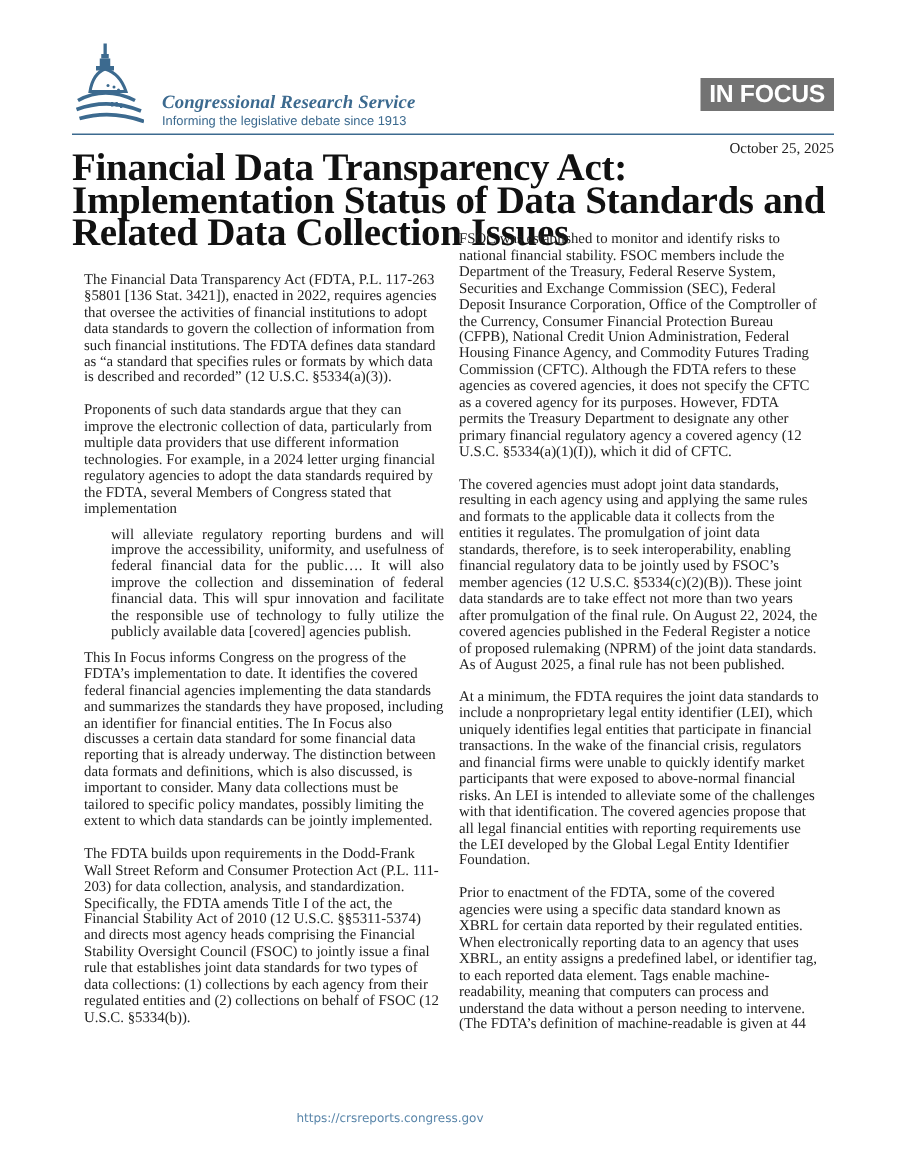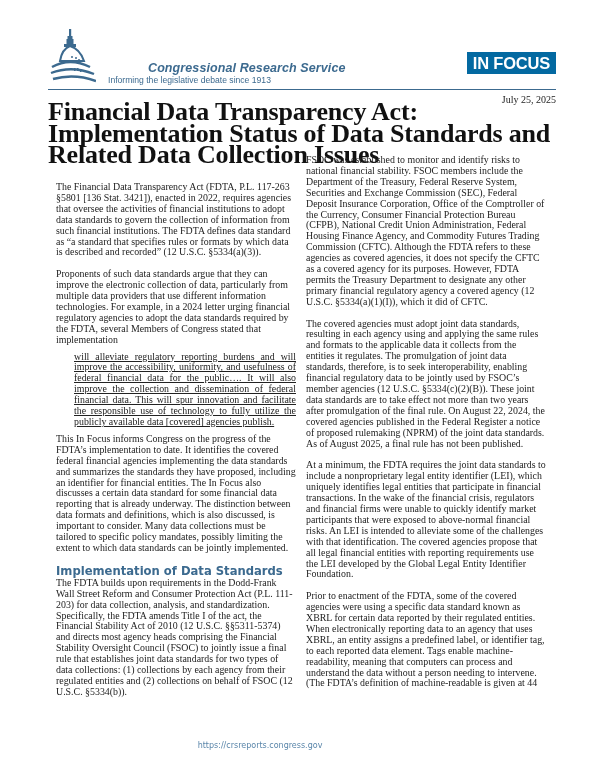--- a/index.html
+++ b/index.html
@@ -1,33 +1,33 @@
 <!DOCTYPE html>
 <html><head>
   <meta charset="utf-8">
   <style>
     html, body { margin: 0; padding: 0; background: #ffffff; }
     body { width: 600px; height: 777px; position: relative; overflow: hidden; font-family: "Liberation Serif", serif; color: #1a1a1a; }
 
     .header { position: absolute; left: 48px; top: 25px; width: 508px; height: 78px; }
     .logo-icon { position: absolute; left: 2px; top: 2px; width: 46px; height: 56px; }
     .brand { position: absolute; left: 60px; top: 36px; }
-    .brand-name { font-family: Liberation Sans, sans-serif; font-style: italic; font-weight: bold; font-size: 12.5px; color: #3c6a8f; letter-spacing: 0.1px; line-height: 14px; white-space: nowrap; margin-left: 40px; }
+    .brand-name { font-family: Liberation Serif, serif; font-style: italic; font-weight: bold; font-size: 12.5px; color: #3c6a8f; letter-spacing: 0.1px; line-height: 14px; white-space: nowrap; }
     .brand-tag { font-family: "Liberation Sans", sans-serif; font-size: 8.6px; color: #3c6a8f; line-height: 11px; white-space: nowrap; }
-    .badge { position: absolute; right: 0; top: 27px; background: #0369a1; color: #ffffff; font-family: "Liberation Sans", sans-serif; font-weight: bold; font-size: 16.5px; padding: 1px 6px 0 6px; height: 21px; line-height: 21px; letter-spacing: -0.2px; }
+    .badge { position: absolute; right: 0; top: 27px; background: #737373; color: #ffffff; font-family: "Liberation Sans", sans-serif; font-weight: bold; font-size: 16.5px; padding: 1px 6px 0 6px; height: 21px; line-height: 21px; letter-spacing: -0.2px; }
     .rule { position: absolute; left: 0; right: 0; top: 64px; height: 1px; background: #3c6a8f; }
     .date { position: absolute; right: 0; top: 69px; font-size: 10px; color: #222; }
 
     .title { position: absolute; left: 48px; top: 101px; width: 510px; font-family: "Liberation Serif", serif; font-weight: bold; font-size: 26px; line-height: 21.5px; color: #111; letter-spacing: -0.2px; margin: 0; }
 
     .col { position: absolute; top: 155px; font-size: 9.9px; line-height: 10.9px; color: #222; }
     .col-left { left: 56px; width: 240px; margin-top: 27px; }
     .col-right { left: 306px; width: 240px; }
     .col p { margin: 0 0 10.9px 0; }
-    .col blockquote { margin: 0 0 6px 18px; text-align: justify; text-decoration: underline; }
+    .col blockquote { margin: 0 0 6px 18px; text-align: justify; }
     .col h2 { font-family: "DejaVu Sans", sans-serif; font-weight: bold; color: #3c6a8f; margin: 0; }
     .h-major { font-size: 11.6px; line-height: 13px; margin-top: 2px !important; }
     .h-minor { font-size: 8.9px; line-height: 11px; }
 
     .footer { position: absolute; left: 0; width: 520px; top: 741px; text-align: center; font-family: "DejaVu Sans", sans-serif; font-size: 8px; color: #5a86aa; }
   </style>
 </head>
 <body>
 
 <div class="header">
@@ -48,31 +48,30 @@
       <rect x="27" y="41" width="1.5" height="3" stroke="none"></rect>
       <rect x="30" y="42" width="1.5" height="3" stroke="none"></rect>
     </g>
   </svg>
   <div class="brand">
     <div class="brand-name">Congressional Research Service</div>
     <div class="brand-tag">Informing the legislative debate since 1913</div>
   </div>
   <div class="badge">IN FOCUS</div>
   <div class="rule"></div>
-  <div class="date">July 25, 2025</div>
+  <div class="date">October 25, 2025</div>
 </div>
 
 <h1 class="title">Financial Data Transparency Act: Implementation Status of Data Standards and Related Data Collection Issues</h1>
 
 <div class="col col-left">
   <p>The Financial Data Transparency Act (FDTA, P.L. 117-263 §5801 [136 Stat. 3421]), enacted in 2022, requires agencies that oversee the activities of financial institutions to adopt data standards to govern the collection of information from such financial institutions. The FDTA defines data standard as “a standard that specifies rules or formats by which data is described and recorded” (12 U.S.C. §5334(a)(3)).</p>
   <p style="margin-bottom:6px">Proponents of such data standards argue that they can improve the electronic collection of data, particularly from multiple data providers that use different information technologies. For example, in a 2024 letter urging financial regulatory agencies to adopt the data standards required by the FDTA, several Members of Congress stated that implementation</p>
   <blockquote>will alleviate regulatory reporting burdens and will improve the accessibility, uniformity, and usefulness of federal financial data for the public…. It will also improve the collection and dissemination of federal financial data. This will spur innovation and facilitate the responsible use of technology to fully utilize the publicly available data [covered] agencies publish.</blockquote>
   <p>This In Focus informs Congress on the progress of the FDTA’s implementation to date. It identifies the covered federal financial agencies implementing the data standards and summarizes the standards they have proposed, including an identifier for financial entities. The In Focus also discusses a certain data standard for some financial data reporting that is already underway. The distinction between data formats and definitions, which is also discussed, is important to consider. Many data collections must be tailored to specific policy mandates, possibly limiting the extent to which data standards can be jointly implemented.</p>
-  <h2 class="h-major">Implementation of Data Standards</h2>
   <p>The FDTA builds upon requirements in the Dodd-Frank Wall Street Reform and Consumer Protection Act (P.L. 111-203) for data collection, analysis, and standardization. Specifically, the FDTA amends Title I of the act, the Financial Stability Act of 2010 (12 U.S.C. §§5311-5374) and directs most agency heads comprising the Financial Stability Oversight Council (FSOC) to jointly issue a final rule that establishes joint data standards for two types of data collections: (1) collections by each agency from their regulated entities and (2) collections on behalf of FSOC (12 U.S.C. §5334(b)).</p>
 </div>
 
 <div class="col col-right">
   <p>FSOC was established to monitor and identify risks to national financial stability. FSOC members include the Department of the Treasury, Federal Reserve System, Securities and Exchange Commission (SEC), Federal Deposit Insurance Corporation, Office of the Comptroller of the Currency, Consumer Financial Protection Bureau (CFPB), National Credit Union Administration, Federal Housing Finance Agency, and Commodity Futures Trading Commission (CFTC). Although the FDTA refers to these agencies as covered agencies, it does not specify the CFTC as a covered agency for its purposes. However, FDTA permits the Treasury Department to designate any other primary financial regulatory agency a covered agency (12 U.S.C. §5334(a)(1)(I)), which it did of CFTC.</p>
   <p>The covered agencies must adopt joint data standards, resulting in each agency using and applying the same rules and formats to the applicable data it collects from the entities it regulates. The promulgation of joint data standards, therefore, is to seek interoperability, enabling financial regulatory data to be jointly used by FSOC’s member agencies (12 U.S.C. §5334(c)(2)(B)). These joint data standards are to take effect not more than two years after promulgation of the final rule. On August 22, 2024, the covered agencies published in the Federal Register a notice of proposed rulemaking (NPRM) of the joint data standards. As of August 2025, a final rule has not been published.</p>
   <p>At a minimum, the FDTA requires the joint data standards to include a nonproprietary legal entity identifier (LEI), which uniquely identifies legal entities that participate in financial transactions. In the wake of the financial crisis, regulators and financial firms were unable to quickly identify market participants that were exposed to above-normal financial risks. An LEI is intended to alleviate some of the challenges with that identification. The covered agencies propose that all legal financial entities with reporting requirements use the LEI developed by the Global Legal Entity Identifier Foundation.</p>
   <p>Prior to enactment of the FDTA, some of the covered agencies were using a specific data standard known as XBRL for certain data reported by their regulated entities. When electronically reporting data to an agency that uses XBRL, an entity assigns a predefined label, or identifier tag, to each reported data element. Tags enable machine-readability, meaning that computers can process and understand the data without a person needing to intervene. (The FDTA’s definition of machine-readable is given at 44</p>
 </div>
 

